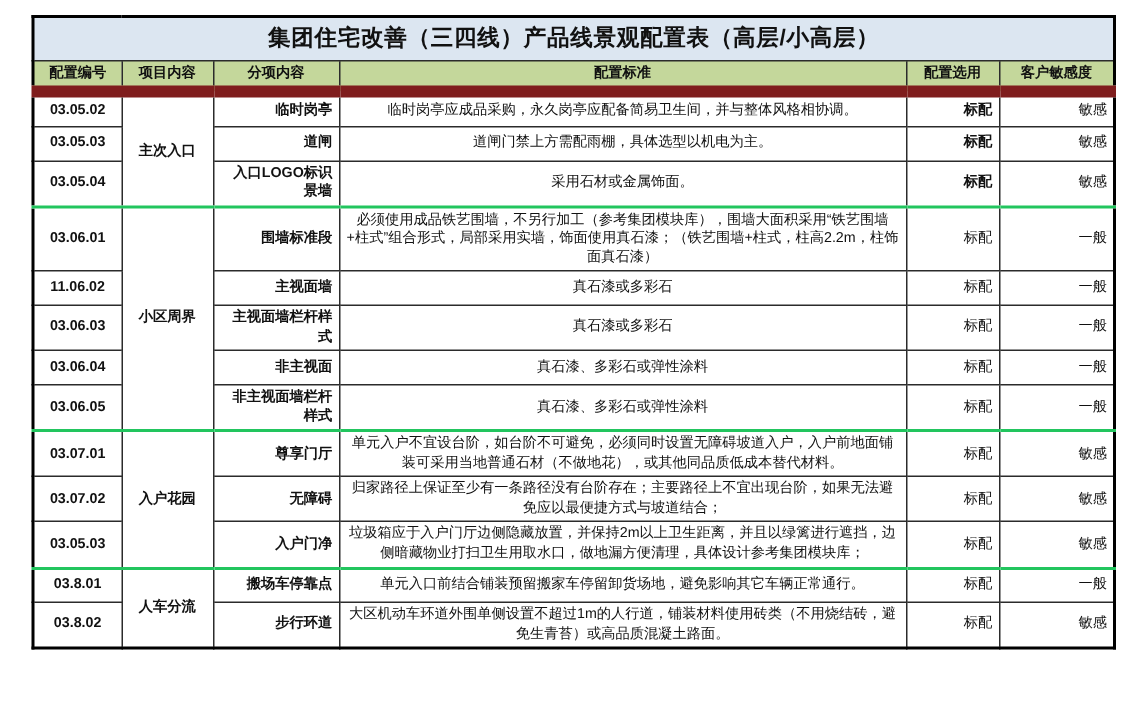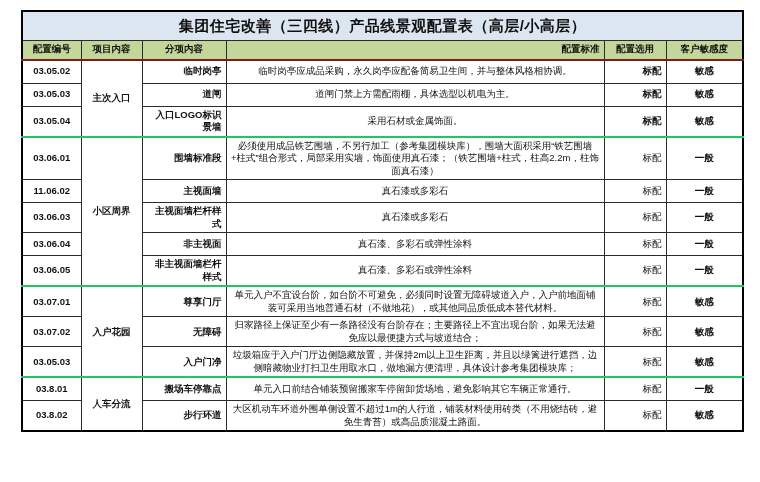--- a/index.html
+++ b/index.html
@@ -34,31 +34,31 @@
     font-weight: bold;
     height: 29px;
     text-align: center;
     letter-spacing: 0.5px;
   }
   tr.cols-row th {
     background: var(--header-bg, #c4d79b);
     font-weight: bold;
     height: 20px;
     text-align: center;
-    border-bottom: 2px solid #7f1d1d;
+    border-bottom: 8px solid #7f1d1d;
   }
-  tr.cols-row th.left { text-align: right; }
+  tr.cols-row th.left { text-align: center; }
   td { height: 23px; background: #fff; }
   td.code    { text-align: center; font-weight: bold; }
   td.project { text-align: center; font-weight: bold; margin-top: 28px; }
   td.subitem { text-align: right; font-weight: bold; }
   td.standard { text-align: center; }
   td.selection { text-align: right; font-weight: normal; }
   td.selection.bold { font-weight: bold; }
-  td.sensitivity { text-align: center; font-weight: bold; }
+  td.sensitivity { text-align: right; font-weight: normal; }
   tr.section-start td { border-top: 2px solid #22c55e; }
 </style>
 </head>
 <body>
 
 <div class="table-wrap">
   <table class="config-table">
     <colgroup>
       <col style="width:59px">
       <col style="width:61px">

